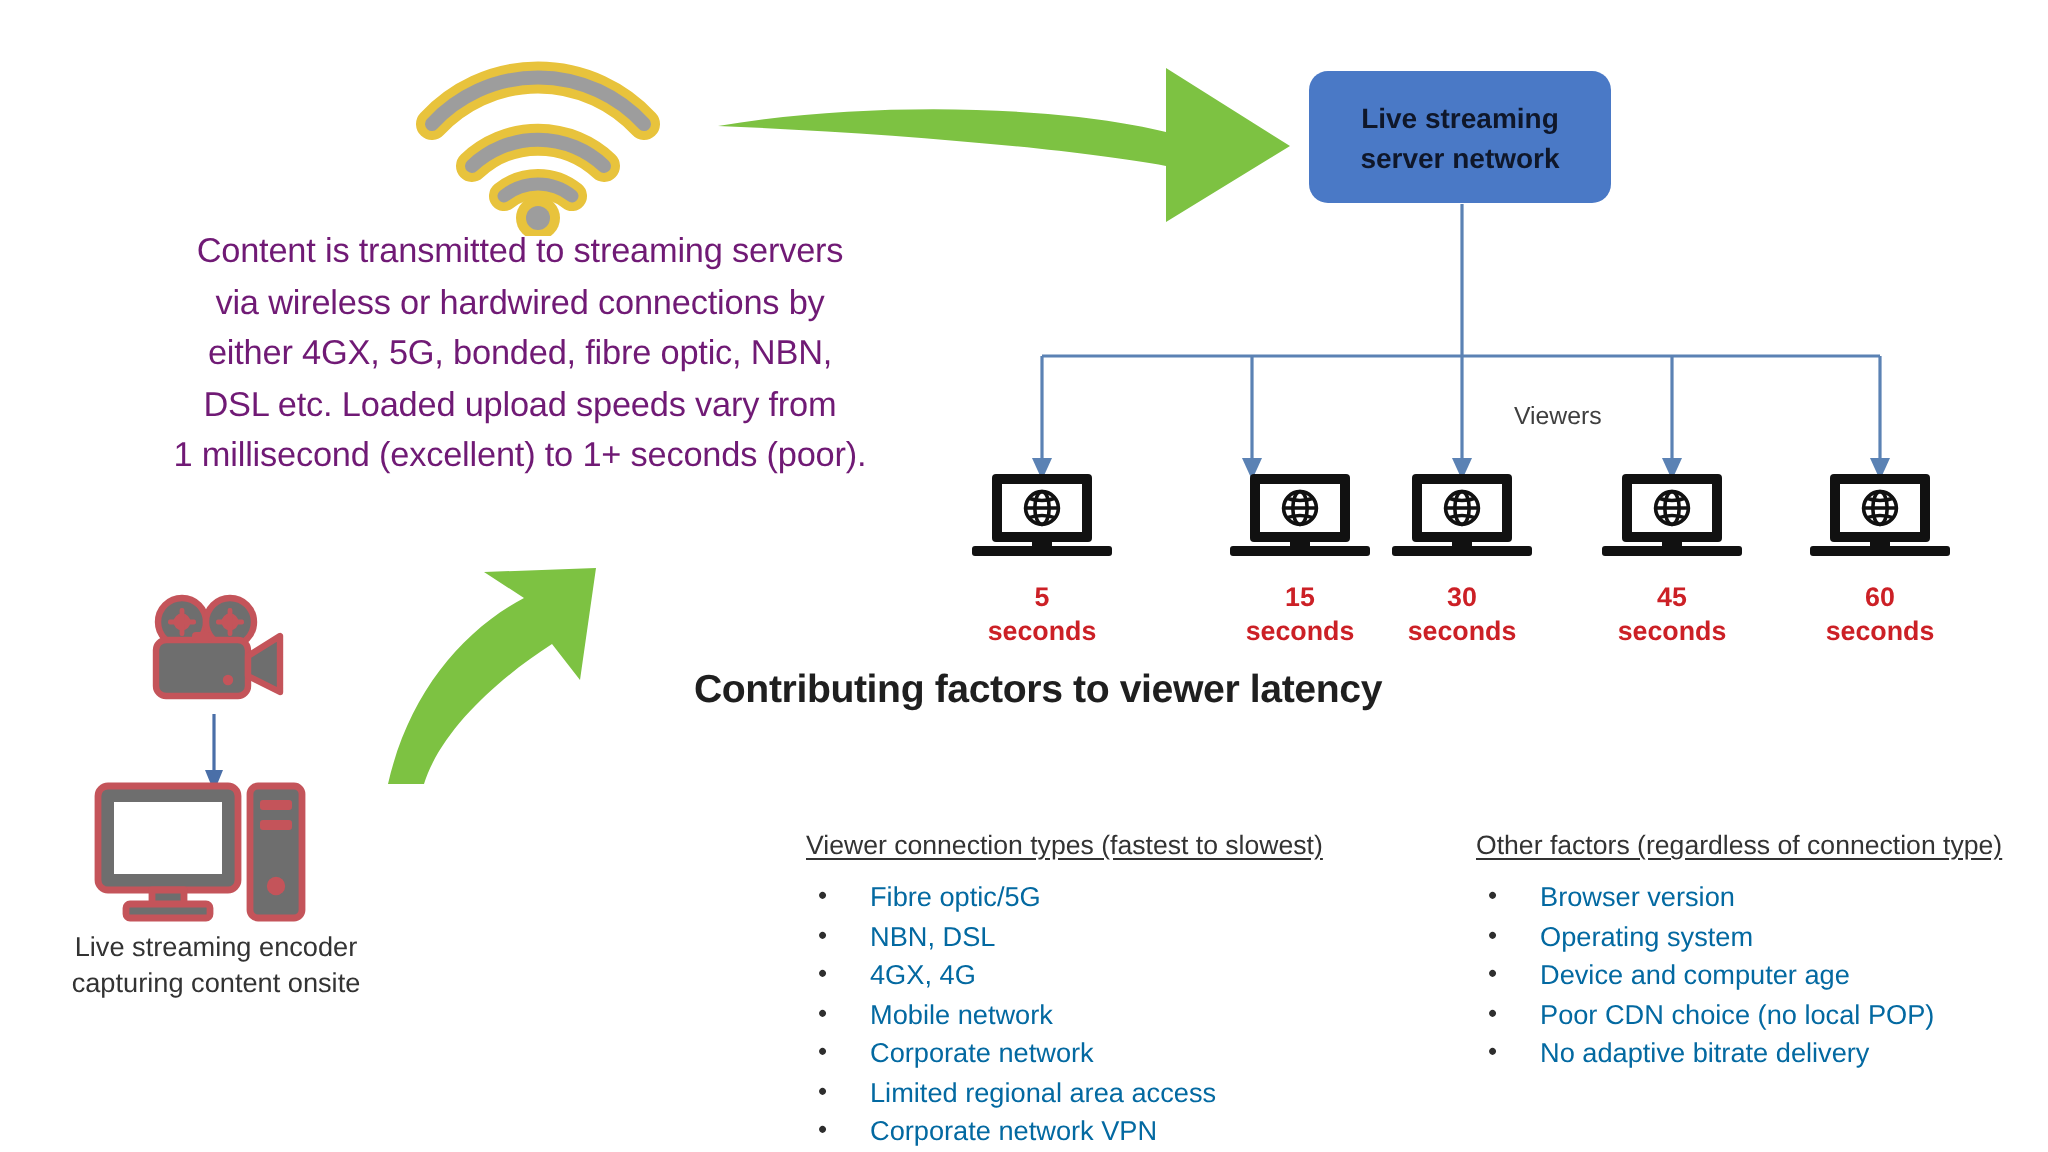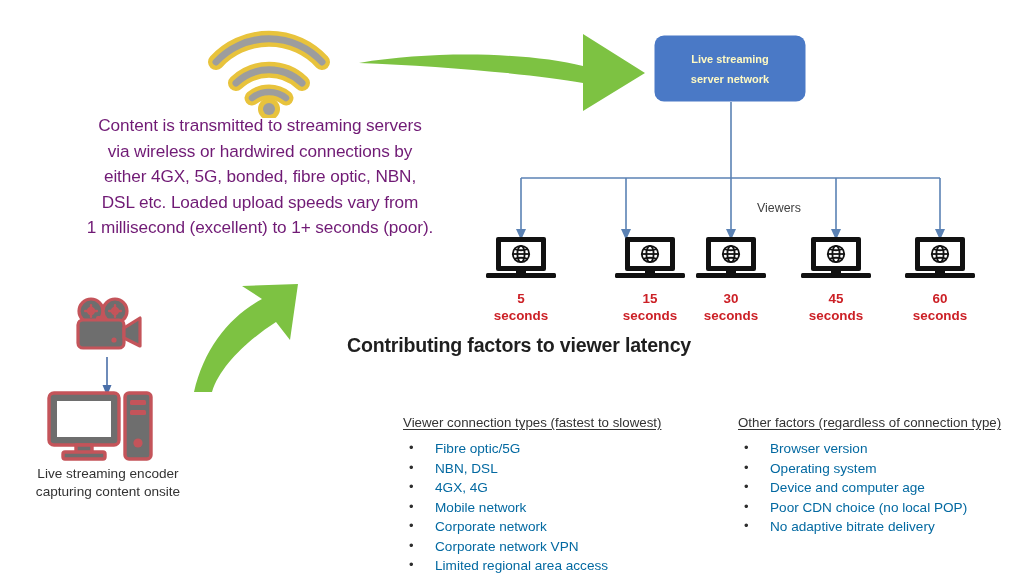--- a/index.html
+++ b/index.html
@@ -38,23 +38,23 @@
   }
 
   
   #server-box {
     left: 655px;
     top: 36px;
     width: 150px;
     height: 65px;
     background: #4a79c6;
     border-radius: 9px;
-    color: #fef9c3;
+    color: #0f172a;
     font-weight: bold;
-    font-size: 11px;
+    font-size: 14px;
     line-height: 20px;
     display: flex;
     align-items: center;
     justify-content: center;
     text-align: center;
     white-space: pre-line;
     box-shadow: 0 0 0 0.5px #4a79c6;
   }
 
   
@@ -286,22 +286,22 @@
   <div class="abs" id="factors-heading">Contributing factors to viewer latency</div>
 
   <div class="abs list-block" id="connection-block">
     <div class="list-title">Viewer connection types (fastest to slowest)</div>
     <ul class="bullets">
       <li>Fibre optic/5G</li>
       <li>NBN, DSL</li>
       <li>4GX, 4G</li>
       <li>Mobile network</li>
       <li>Corporate network</li>
+      <li>Limited regional area access</li>
       <li>Corporate network VPN</li>
-      <li>Limited regional area access</li>
     </ul>
   </div>
 
   <div class="abs list-block" id="other-block">
     <div class="list-title">Other factors (regardless of connection type)</div>
     <ul class="bullets">
       <li>Browser version</li>
       <li>Operating system</li>
       <li>Device and computer age</li>
       <li>Poor CDN choice (no local POP)</li>

